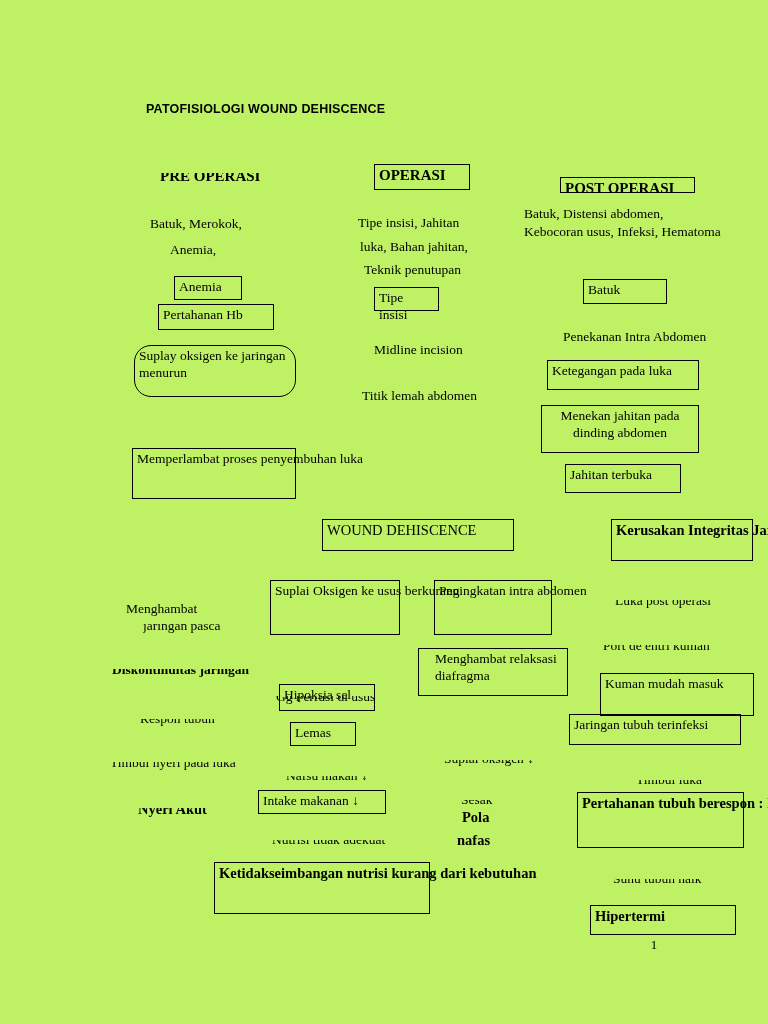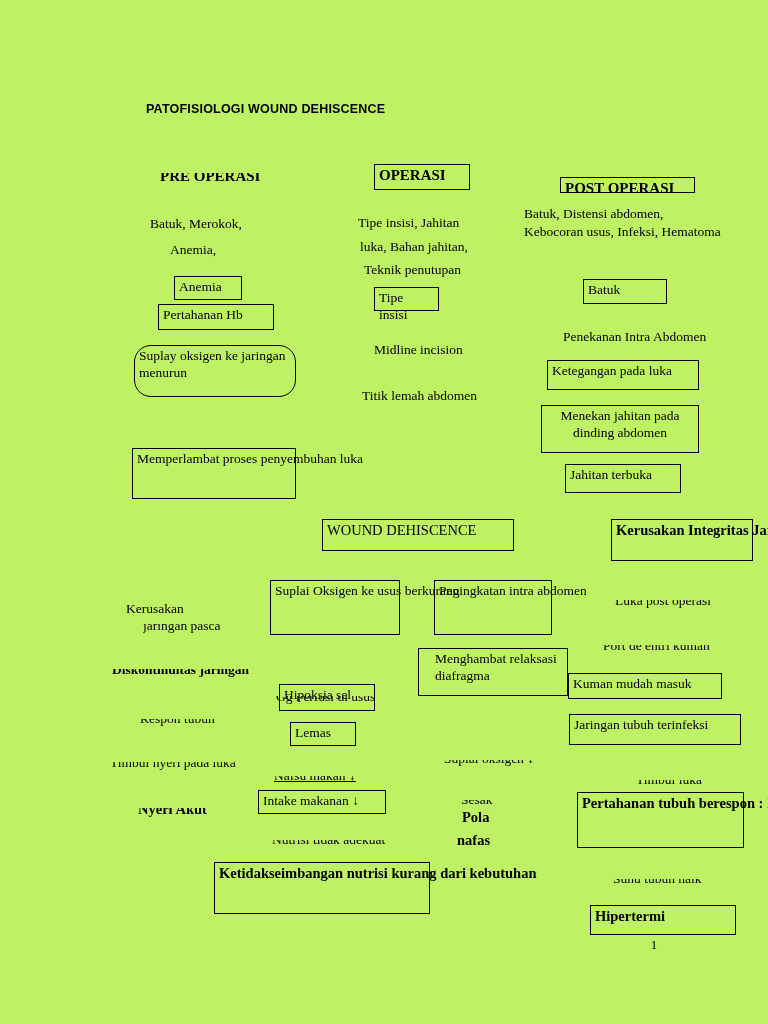--- a/index.html
+++ b/index.html
@@ -110,21 +110,21 @@
   <div class="node boxed" style="left:547px; top:360px; width:152px; height:30px;">Ketegangan pada luka</div>
 
   <div class="node boxed center" style="left:541px; top:405px; width:158px; height:48px;">Menekan jahitan pada dinding abdomen</div>
 
   <div class="node boxed" style="left:565px; top:464px; width:116px; height:29px;">Jahitan terbuka</div>
 
   <div class="node boxed" style="left:322px; top:519px; width:192px; height:32px; font-size:14.5px;">WOUND DEHISCENCE</div>
 
   <div class="node boxed bold" style="left:611px; top:519px; width:142px; height:42px; font-size:14.5px; overflow:visible; white-space:nowrap;">Kerusakan Integritas Jaringan</div>
 
-  <div class="node" style="left:126px; top:600px;">Kerusakan</div>
+  <div class="node" style="left:126px; top:600px;">Menghambat</div>
 
   <div class="clip-line" style="left:143px; top:624px; width:180px; height:10px;">
     <span class="node" style="position:relative; left:0; top:-7px;">jaringan pasca</span>
   </div>
 
   <div class="clip-line" style="left:112px; top:669px; width:180px; height:8px;">
     <span class="node" style="position:relative; left:0; top:-8px;font-weight:bold;">Diskontinuitas jaringan</span>
   </div>
 
   <div class="clip-line" style="left:140px; top:719px; width:150px; height:7px;">
@@ -143,21 +143,21 @@
 
   <div class="clip-line" style="left:276px; top:696px; width:160px; height:9px;">
     <span class="node" style="position:relative; left:0; top:-8px;">Gg Perfusi di usus</span>
   </div>
 
   <div class="node boxed" style="left:279px; top:684px; width:96px; height:27px;">Hipoksia sel</div>
 
   <div class="node boxed" style="left:290px; top:722px; width:66px; height:24px;">Lemas</div>
 
   <div class="clip-line" style="left:274px; top:776px; width:130px; height:9px;">
-    <span class="node" style="position:relative; left:0; top:-9px;text-decoration:underline;">Nafsu makan ↓</span>
+    <span class="node" style="position:relative; left:12px; top:-9px;">Nafsu makan ↓</span>
   </div>
 
   <div class="node boxed" style="left:258px; top:790px; width:128px; height:24px;">Intake makanan ↓</div>
 
   <div class="clip-line" style="left:272px; top:840px; width:150px; height:8px;">
     <span class="node" style="position:relative; left:0; top:-9px;">Nutrisi tidak adekuat</span>
   </div>
 
   <div class="node boxed bold" style="left:214px; top:862px; width:216px; height:52px; font-size:14.5px; white-space:nowrap; overflow:visible;">Ketidakseimbangan nutrisi kurang dari kebutuhan</div>
 
@@ -178,21 +178,21 @@
   <div class="node bold" style="left:457px; top:831px; font-size:14.5px;">nafas</div>
 
   <div class="clip-line" style="left:615px; top:600px; width:140px; height:8px;">
     <span class="node" style="position:relative; left:0; top:-8px;">Luka post operasi</span>
   </div>
 
   <div class="clip-line" style="left:603px; top:645px; width:150px; height:8px;">
     <span class="node" style="position:relative; left:0; top:-8px;">Port de entri kuman</span>
   </div>
 
-  <div class="node boxed" style="left:568px; top:673px; width:154px; height:26px;">Kuman mudah masuk</div>
+  <div class="node boxed" style="left:600px; top:673px; width:154px; height:43px;">Kuman mudah masuk</div>
 
   <div class="node boxed" style="left:569px; top:714px; width:172px; height:31px;">Jaringan tubuh terinfeksi</div>
 
   <div class="clip-line" style="left:636px; top:780px; width:110px; height:8px;">
     <span class="node" style="position:relative; left:0; top:-9px;">Timbul luka</span>
   </div>
 
   <div class="node boxed bold" style="left:577px; top:792px; width:167px; height:56px; font-size:14.5px; white-space:nowrap; overflow:visible;">Pertahanan tubuh berespon : Inflamasi</div>
 
   <div class="clip-line" style="left:613px; top:879px; width:120px; height:8px;">

